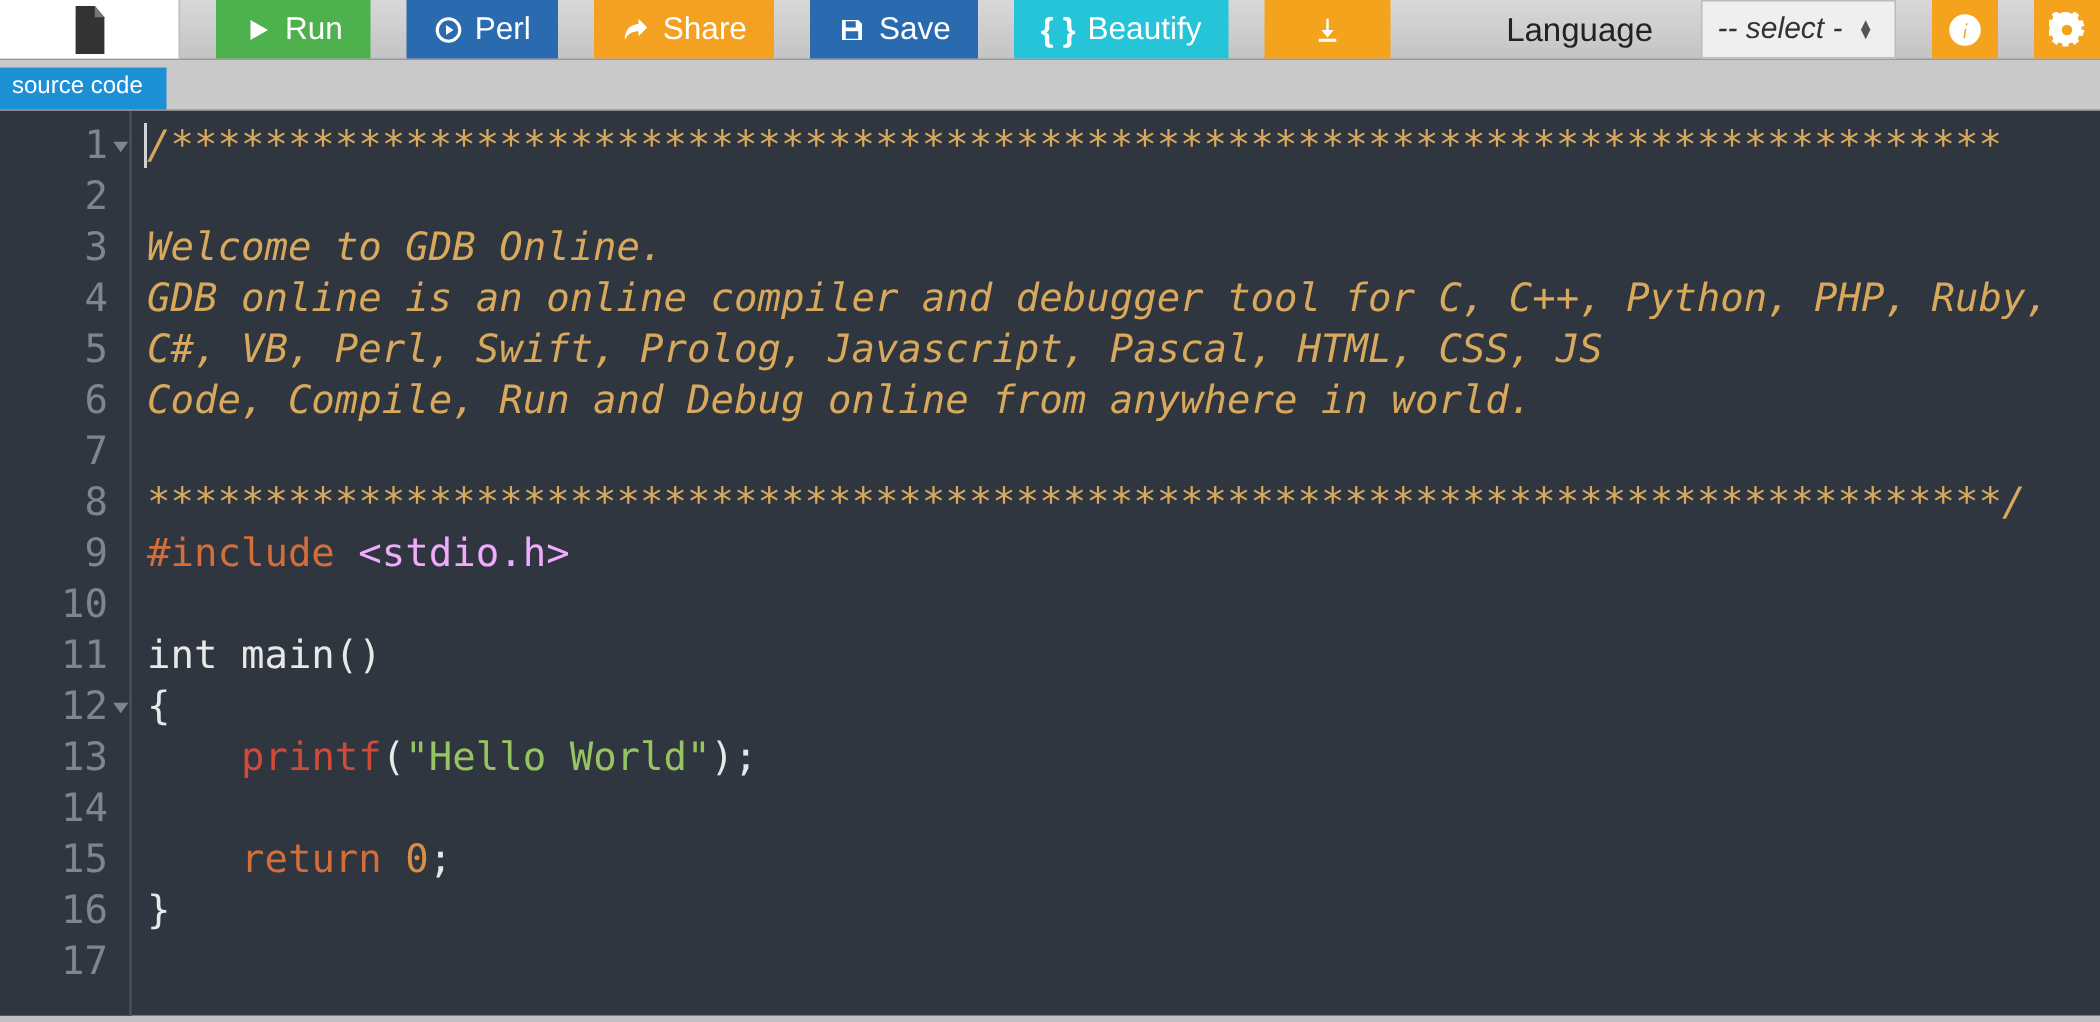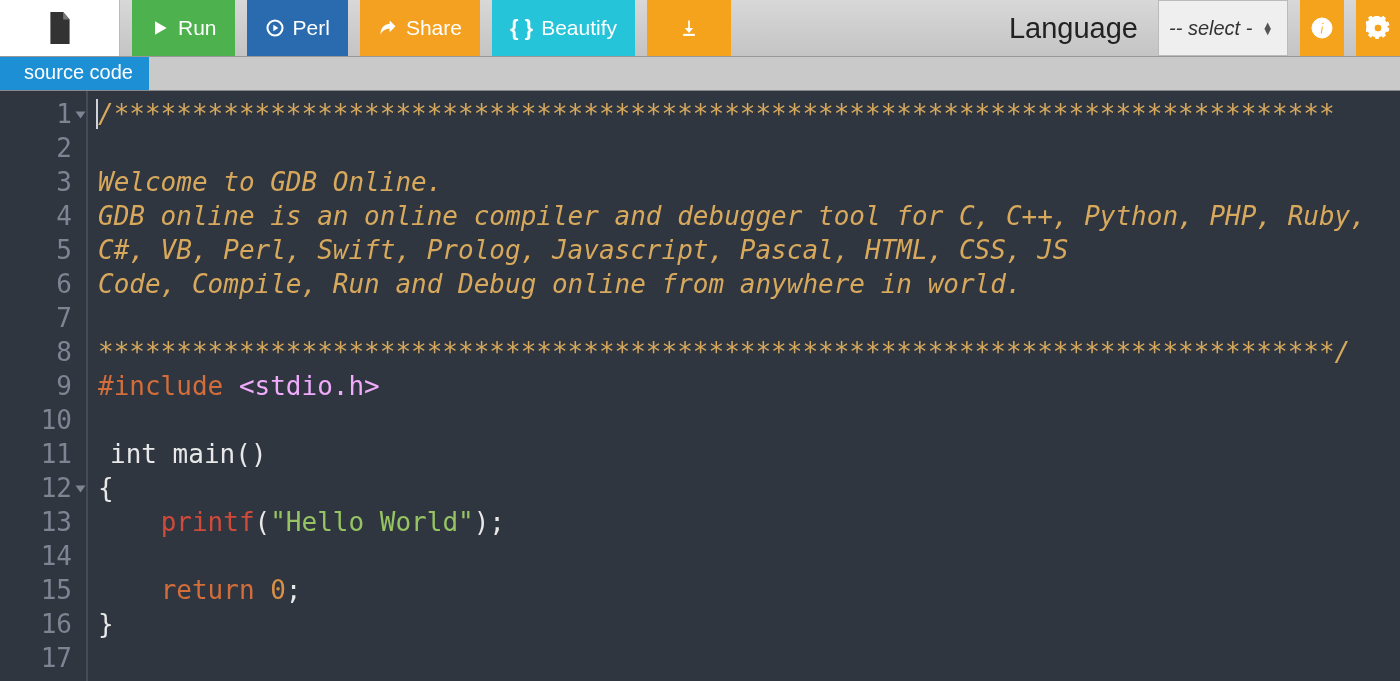--- a/index.html
+++ b/index.html
@@ -6,24 +6,24 @@
   body {
     font-family: Arial, Helvetica, sans-serif;
     background: #c0c0c0;
     width: 1400px;
     height: 681px;
     overflow: hidden;
   }
   .toolbar {
     display: flex;
     align-items: stretch;
-    height: 57px;
+    height: 40px;
     background: linear-gradient(#d8d8d8,#c4c4c4);
     border-bottom: 1px solid #999;
-    gap: 12px;
+    gap: 24px;
     padding-left: 0;
   }
   .logo-box {
     width: 120px;
     background: #fff;
     display:flex;
     align-items:center;
     justify-content:center;
     border-right:1px solid #bbb;
   }
@@ -43,41 +43,41 @@
   .btn svg { width:20px; height:20px; fill:#fff; }
   .btn-green  { background:#4db14d; }
   .btn-blue   { background:#2a6bb0; }
   .btn-red    { background:#e74b3d; }
   .btn-orange { background:#f4a020; }
   .btn-cyan   { background:#25c4d8; }
   .btn-dl     { background:#f5a31d; width:84px; }
   .spacer { flex:1; }
   .lang-label {
     display:flex; align-items:center;
-    font-size:29px; color:#222; padding-right:8px;
+    font-size:22px; color:#222; padding-right:8px;
   }
   .lang-select {
     display:flex; align-items:center;
     background:#efefef; border:1px solid #bbb;
     padding:0 10px; font-size:20px; color:#333;
     gap:10px; cursor:pointer; min-width:130px;font-style:italic;
   }
   .lang-select .caret { display:flex; flex-direction:column; line-height:6px; font-size:11px; color:#555;}
   .icon-sq {
     width:44px; display:flex; align-items:center; justify-content:center;
     background:#f5a31d; color:#fff; cursor:pointer;
   }
   .icon-sq svg{ width:24px;height:24px; fill:#fff; stroke:#fff;}
   .tabbar {
     height:34px; background:#c9c9c9; display:flex; align-items:flex-end;
     border-bottom:1px solid #888;
   }
   .tab {
-    background:#1d8fd4; color:#fff; font-size:20px;
-    padding:4px 16px 6px 24px; cursor:pointer;
+    background:#1d8fd4; color:#fff; font-size:16px;
+    padding:4px 16px 6px 8px; cursor:pointer;
   }
   .editor {
     display:flex; height:calc(681px - 44px - 34px);
     background:#2f3640; font-family: "Menlo","Consolas","DejaVu Sans Mono",monospace;
     font-size:26px; line-height:34px;
   }
   .gutter {
     width:88px; background:#2f3640; color:#7d8593;
     text-align:right; padding:6px 14px 0 0;
     border-right:2px solid #454c57; user-select:none;
@@ -90,21 +90,21 @@
   }
   .code {
     flex:1; padding:6px 0 0 10px; color:#e8e8e8; white-space:pre; overflow:hidden;
   }
   .code .row{ height:34px; }
   .cursor-mark{ border-left:2px solid #cfd3da; padding-left:0; margin-left:-2px;}
   .c-comment { color:#d8a95c; font-style:italic; }
   .c-pre     { color:#d36d3a;margin-top:44px; }
   .c-inc     { color:#f0abfc; }
   .c-kw      { color:#d36d3a; }
-  .c-type    { color:#e8e8e8;margin-left:12px; }
+  .c-type    { color:#e8e8e8; }
   .c-fn      { color:#d04a3a; }
   .c-str     { color:#96c462; }
   .c-num     { color:#d99045; }
   .c-punc    { color:#e8e8e8; }
 </style>
 </head>
 <body>
 
 <div class="toolbar">
   <div class="logo-box">
@@ -125,20 +125,28 @@
         <circle cx="12" cy="12" r="9" fill="none" stroke="#fff" stroke-width="2.5"></circle>
         <path d="M10 8l6 4-6 4z"></path>
       </svg>
     <span>Perl</span>
   </div>
   <div class="btn btn-orange">
     <svg viewBox="0 0 24 24">
         <path d="M14 3l7 7-7 7v-4C8 13 5 16 3 20c0-8 4-12 11-13V3z"></path>
       </svg>
     <span>Share</span>
+  </div>
+  <div class="btn btn-blue">
+    <svg viewBox="0 0 24 24">
+        <path d="M4 4h13l3 3v13H4z"></path>
+        <rect x="7" y="5" width="8" height="5" fill="#2a6bb0"></rect>
+        <rect x="7" y="13" width="10" height="6" fill="#2a6bb0"></rect>
+      </svg>
+    <span>Save</span>
   </div>
   <div class="btn btn-cyan">
     <span style="font-size:22px;font-weight:600">{ }</span>
     <span>Beautify</span>
   </div>
   <div class="btn btn-dl">
     <svg viewBox="0 0 24 24">
         <path d="M11 3h2v9h4l-5 6-5-6h4z"></path>
         <rect x="5" y="19" width="14" height="2.5"></rect>
       </svg>

